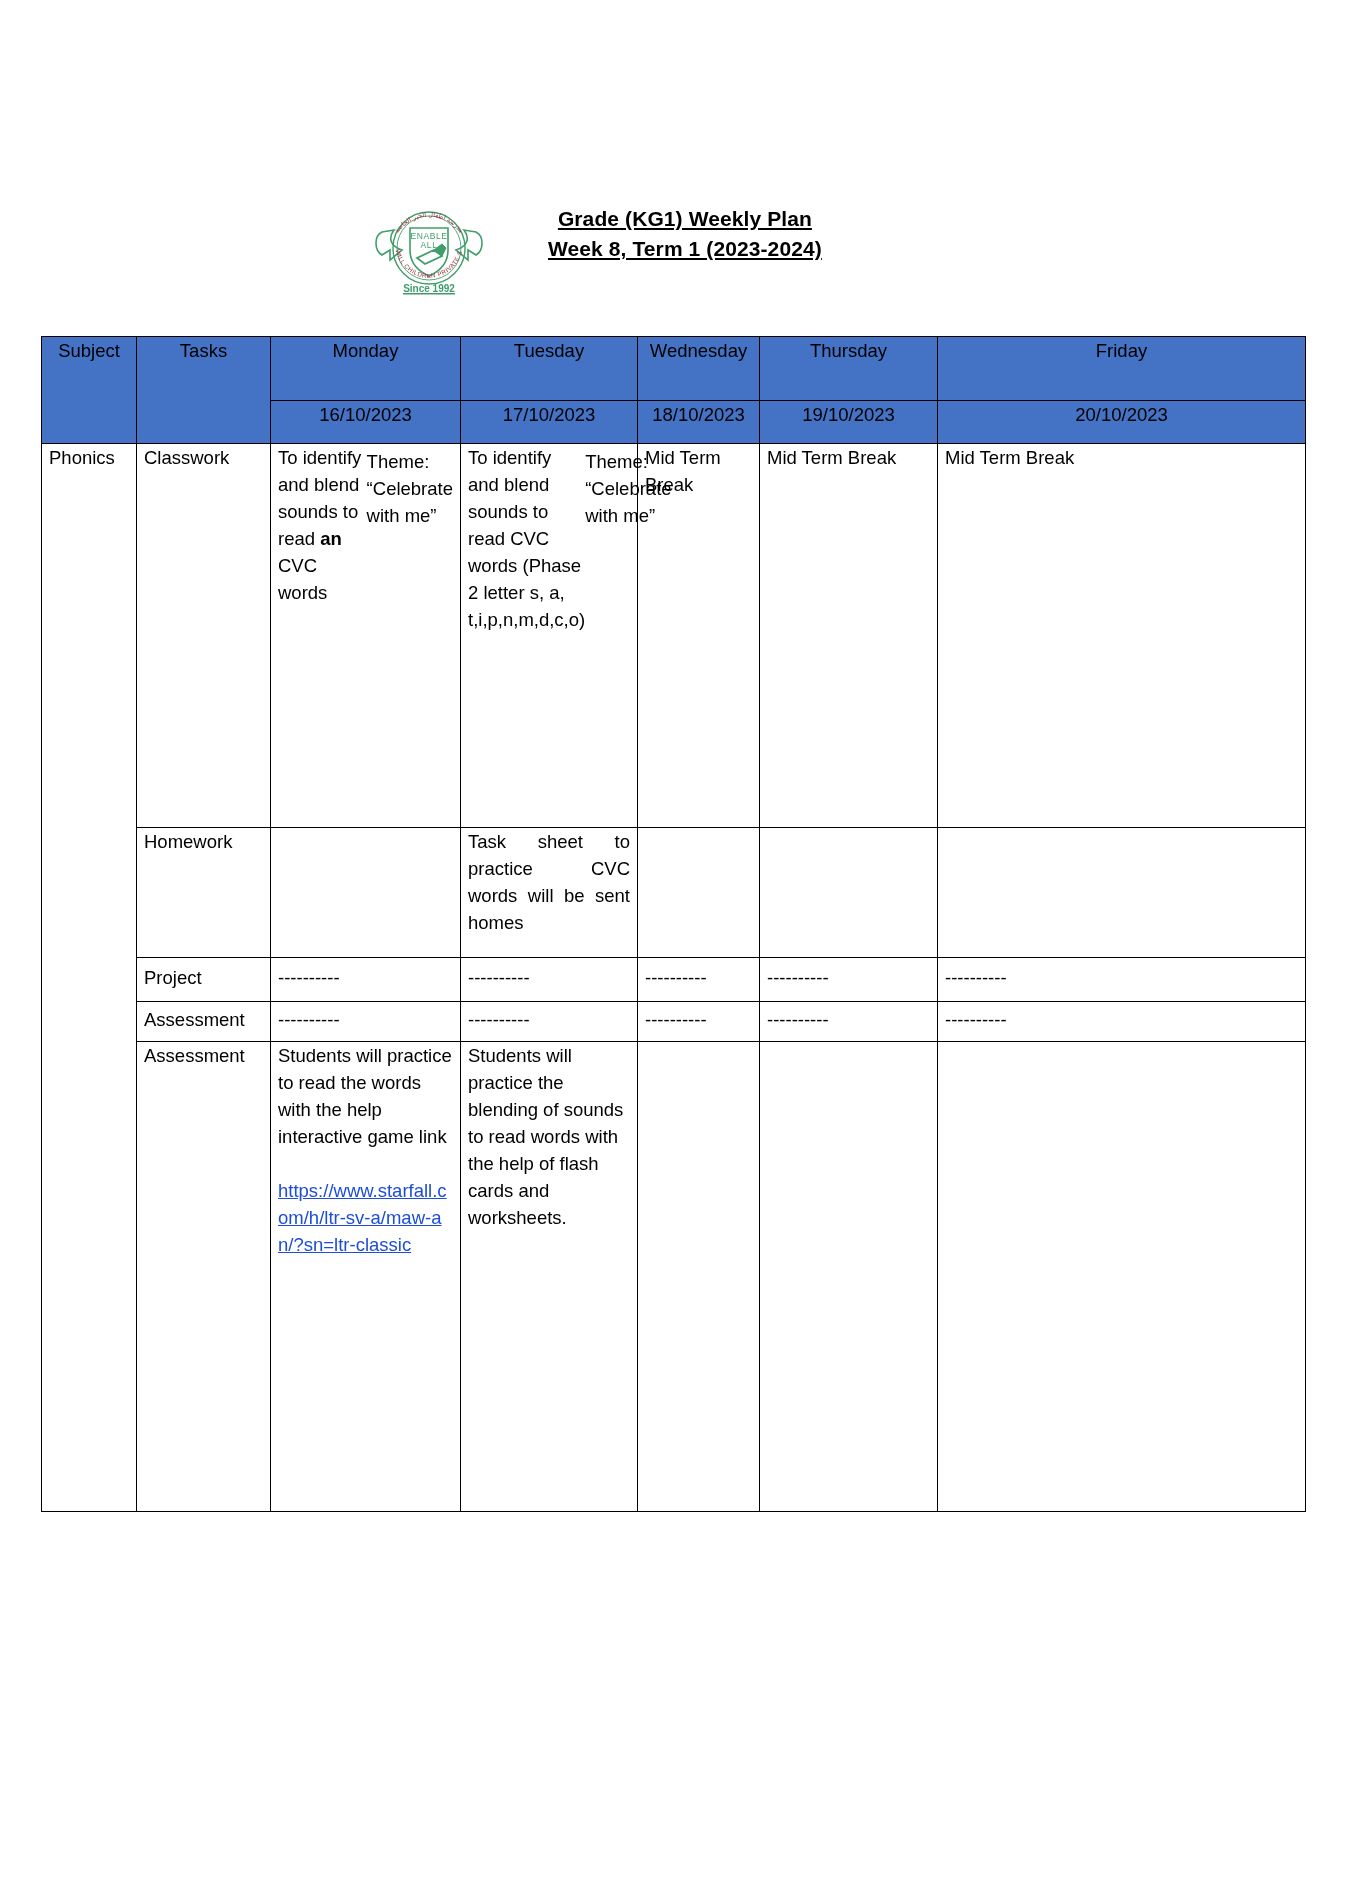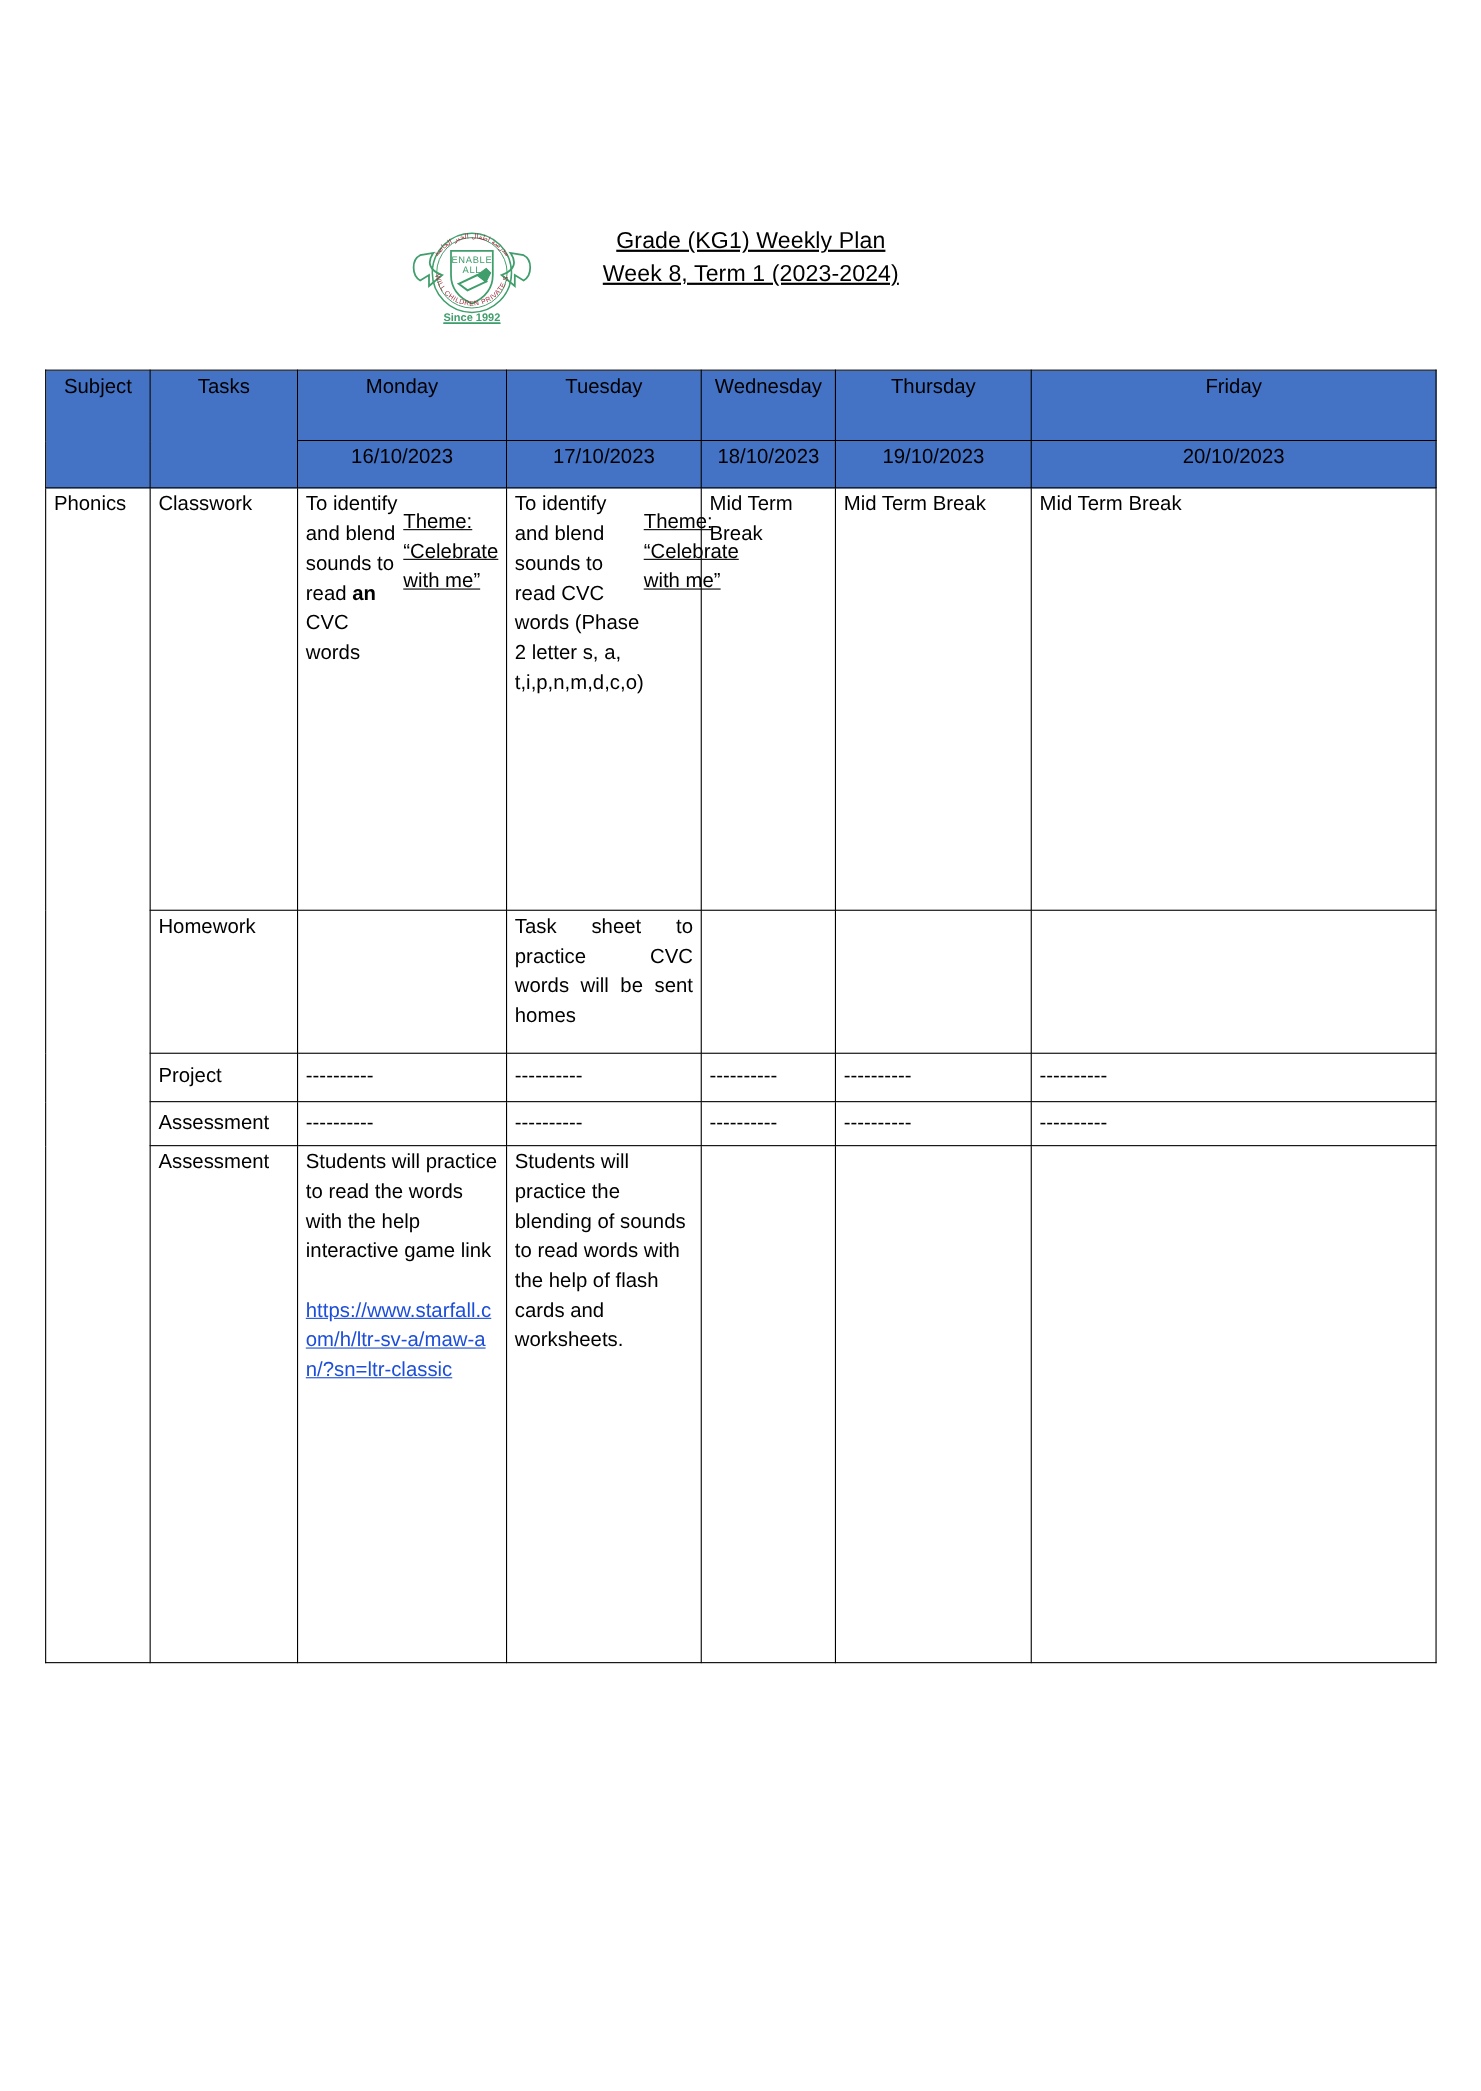--- a/index.html
+++ b/index.html
@@ -46,21 +46,21 @@
   }
   .logo svg { display: block; }
 
   .title-block {
     margin-left: 62px;
     margin-top: 28px;
     text-align: center;
   }
   .title-line {
     font-size: 21px;
-    font-weight: normal;
+    font-weight: bold;
     text-decoration: underline;
     line-height: 30px;
     white-space: nowrap;
     letter-spacing: 0.1px;
   }
 
   
   .plan-table {
     position: absolute;
     left: 41px;
@@ -106,21 +106,21 @@
   .row-project td   { height: 44px; vertical-align: middle; }
   .row-assessment td{ height: 40px; vertical-align: middle; }
   .row-activities td{ height: 470px; }
 
   .cell-stack {
     height: 100%;
     display: flex;
     flex-direction: row;
     justify-content: space-between;
   }
-  .theme-text { margin-top: 16px; text-decoration: underline; }
+  .theme-text { margin-top: 4px; }
 
   .bold { font-weight: bold; }
 
   .link {
     color: #1d4ed8;
     word-break: break-all;
     display: inline-block;
   }
   .gap-line { height: 27px; }
 

